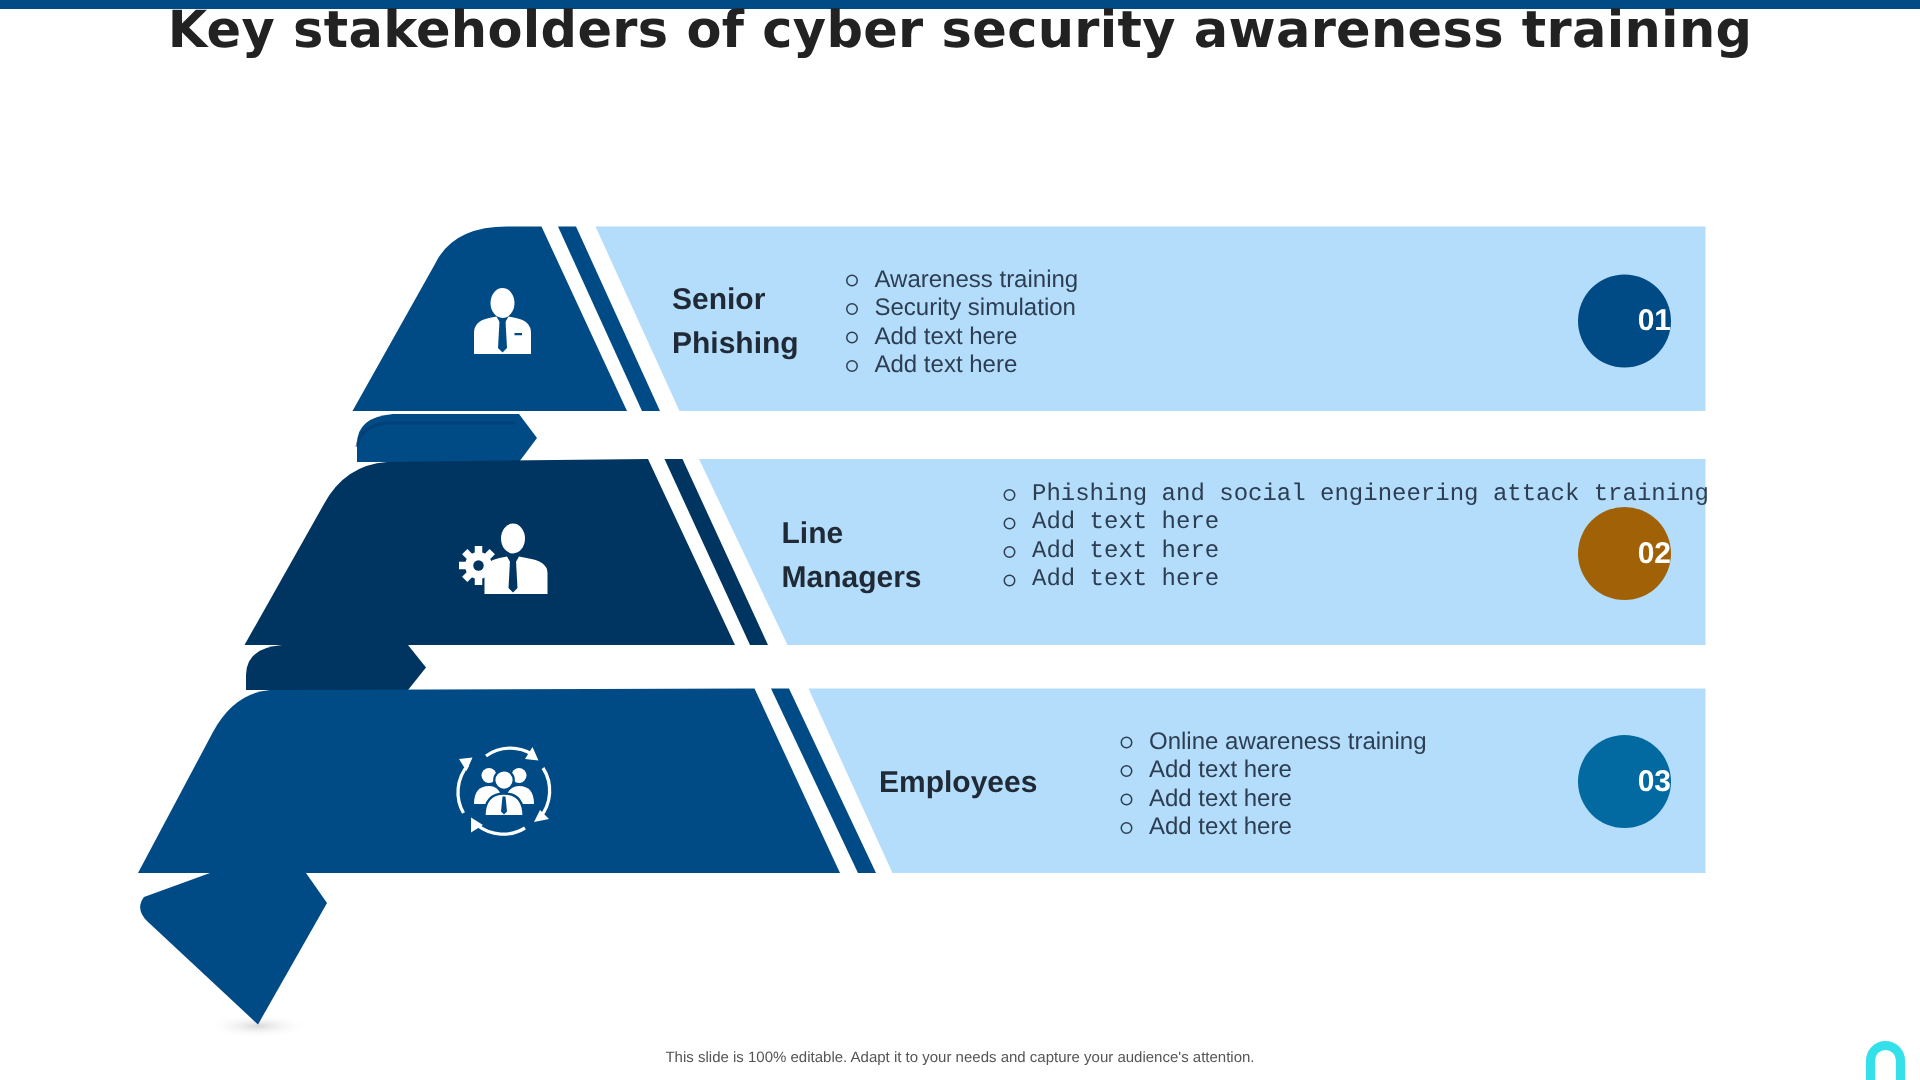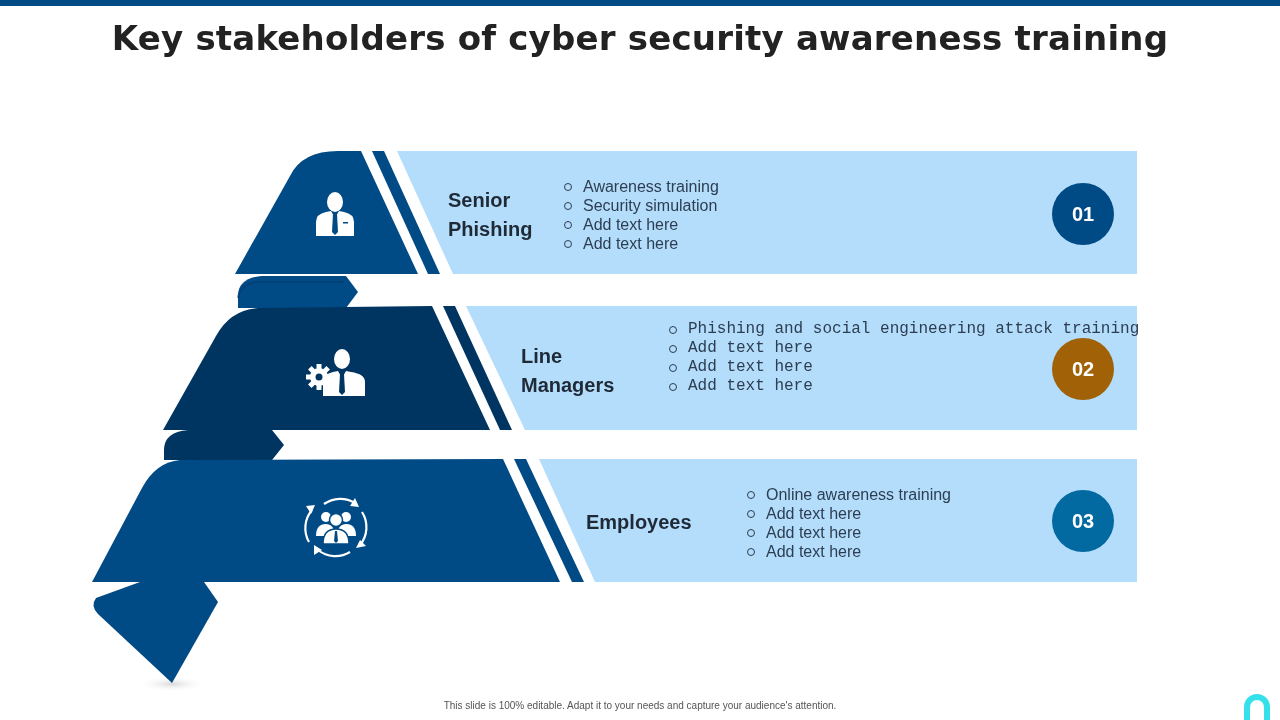--- a/index.html
+++ b/index.html
@@ -3,40 +3,40 @@
 <meta charset="utf-8">
 <style>
   html, body { margin: 0; padding: 0; }
   body {
     width: 1280px; height: 720px; position: relative; overflow: hidden;
     background: #ffffff;
     font-family: "Liberation Sans", sans-serif;
   }
   .top-bar { position: absolute; left: 0; top: 0; width: 1280px; height: 6px; background: #004a85; }
   .title {
-    position: absolute; left: 0; top: 18px; width: 1280px; text-align: center;
+    position: absolute; left: 0; top: 0; width: 1280px; text-align: center;
     font-family: "DejaVu Sans", sans-serif; font-weight: bold; font-size: 34px;
     color: #222222; letter-spacing: 0.2px;
   }
   svg.art { position: absolute; left: 0; top: 0; }
   .label {
     position: absolute; font-weight: bold; font-size: 20px; line-height: 29px; color: #1f2a36;
   }
   .bullets { position: absolute; margin: 0; padding: 0; list-style: none; }
   .bullets li {
     font-size: 16px; line-height: 19px; color: #2d3e52; position: relative; padding-left: 19px;
     white-space: nowrap;
   }
   .bullets li .bul {
     position: absolute; left: 0; top: 6px; width: 6px; height: 6px;
     border: 1.3px solid #2d3e52; border-radius: 50%;
   }
   .num {
     position: absolute; width: 62px; height: 62px; border-radius: 50%;
-    color: #ffffff; font-weight: bold; font-size: 20px; line-height: 62px; text-align: center;
+    color: #ffffff; font-weight: bold; font-size: 20px; line-height: 62px; text-align: right;
   }
   .footer {
     position: absolute; left: 0; top: 700px; width: 1280px; text-align: center;
     font-size: 10px; color: #555555;
   }
   .corner-arc {
     position: absolute; left: 1244px; top: 694px; width: 26px; height: 40px;
     border: 6px solid #34e0ea; border-bottom: none; border-radius: 18px 18px 0 0; box-sizing: border-box;
   }
 </style>

